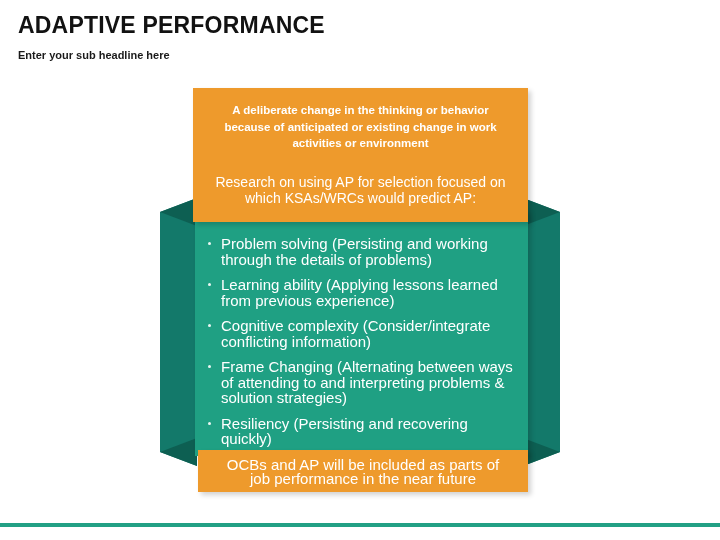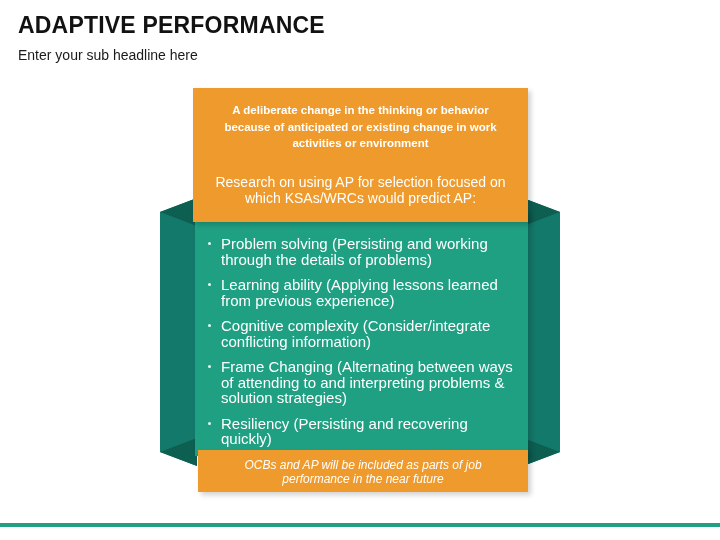--- a/index.html
+++ b/index.html
@@ -25,22 +25,22 @@
   }
   #page-title {
     font-size: 23px;
     font-weight: bold;
     color: #121212;
     letter-spacing: 0.2px;
     line-height: 26px;
     margin: 0;
   }
   #page-subtitle {
-    font-size: 14px;
-    font-weight: normal;
+    font-size: 11px;
+    font-weight: bold;
     color: #1a1a1a;
     line-height: 22px;
     margin: 6px 0 0 0;
   }
 
   
   #ribbon-diagram {
     position: absolute;
     left: 0;
     top: 0;
@@ -138,22 +138,21 @@
     height: 42px;
     background: #ee9a2c;
     box-sizing: border-box;
     padding: 8px 26px;
     text-align: center;
     box-shadow: 3px 3px 5px rgba(0,0,0,0.18);
     z-index: 5;
   }
   #footnote-text {
     color: #ffffff;
-    font-size: 12px;
-    font-style: italic;
+    font-size: 15px;
     line-height: 14px;
     margin: 0;
   }
 
   
   #bottom-accent-bar {
     position: absolute;
     left: 0;
     top: 523px;
     width: 720px;

